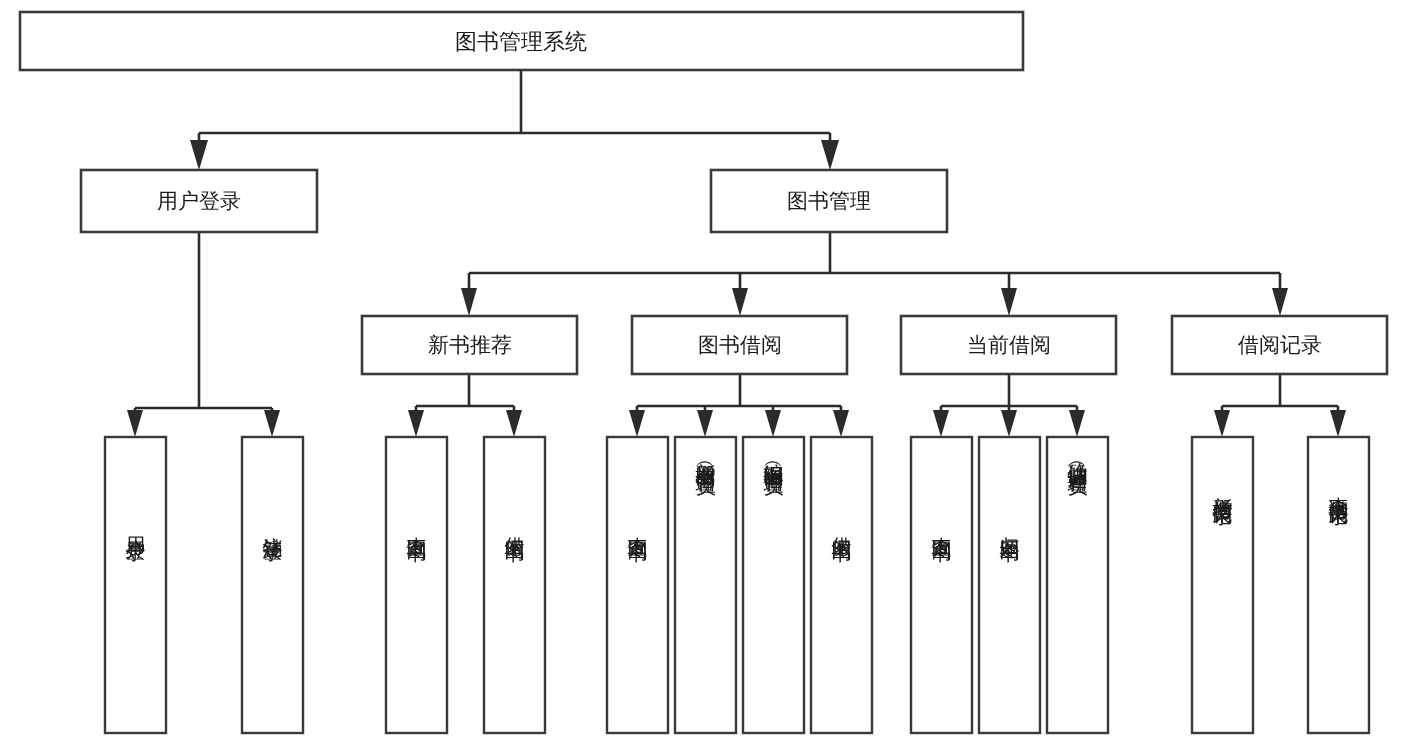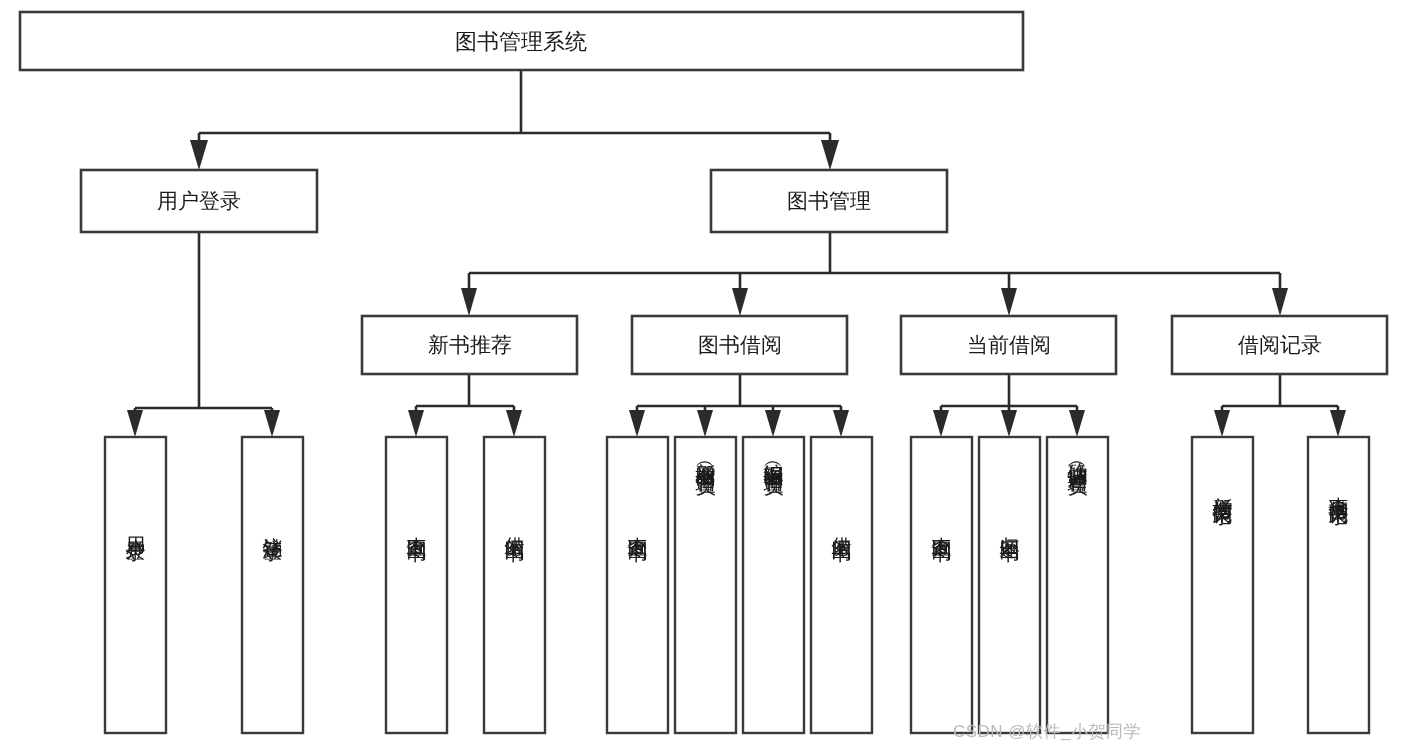--- a/index.html
+++ b/index.html
@@ -239,15 +239,14 @@
   </div>
 
   <div class="leaf-label-wrap" style="left:1192px; top:437px; width:61px; height:296px;">
     <span class="leaf-label" style="margin-top:44px;">新增借阅记录</span>
   </div>
 
   <div class="leaf-label-wrap" style="left:1308px; top:437px; width:61px; height:296px;">
     <span class="leaf-label" style="margin-top:44px;">查询借阅记录</span>
   </div>
 
-  <div id="watermark">CSDN @软件_小贺同学</div>
 
 </div>
 
 </body></html>

